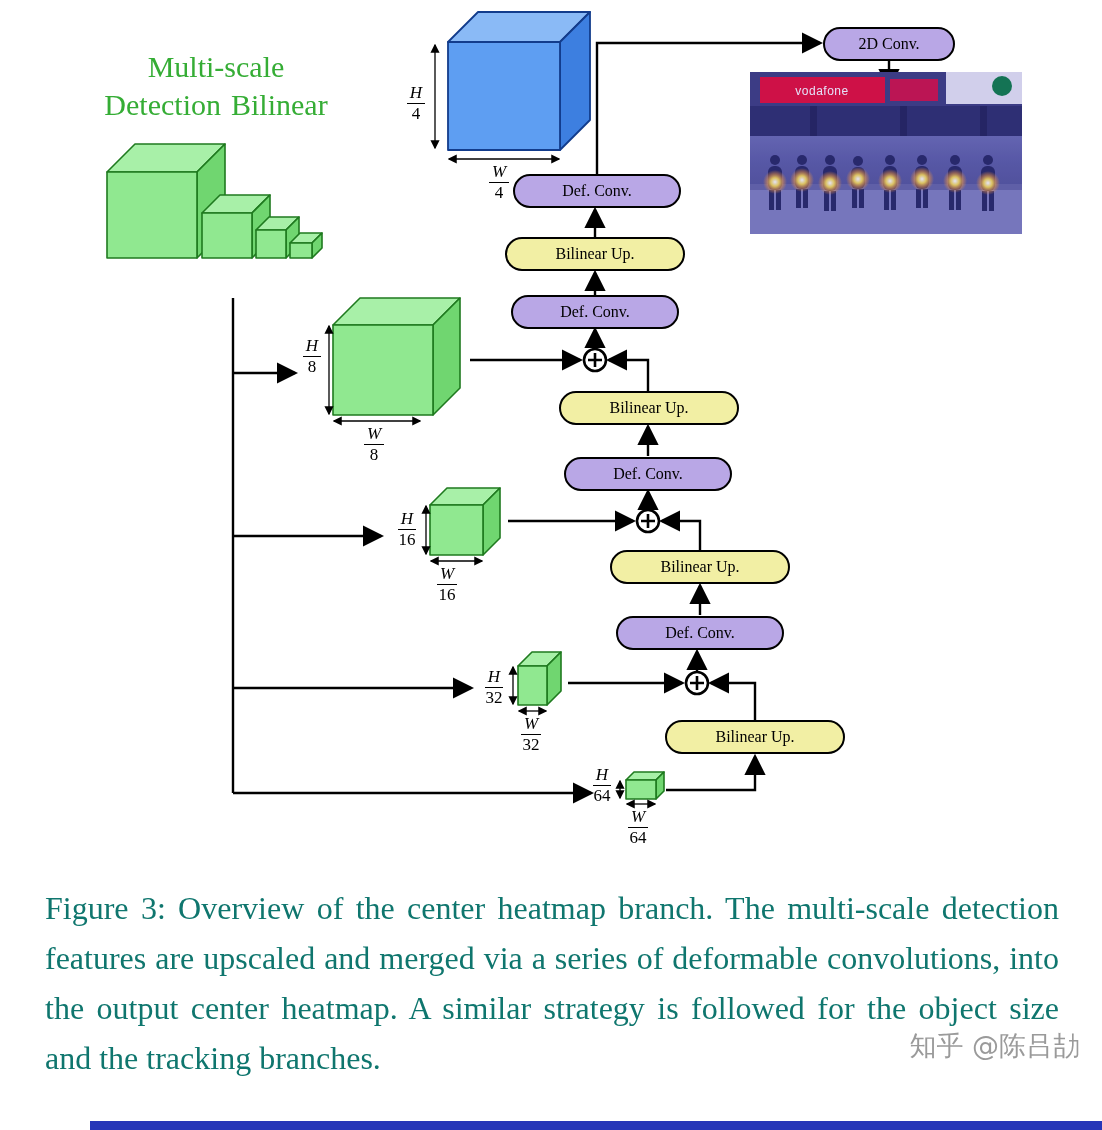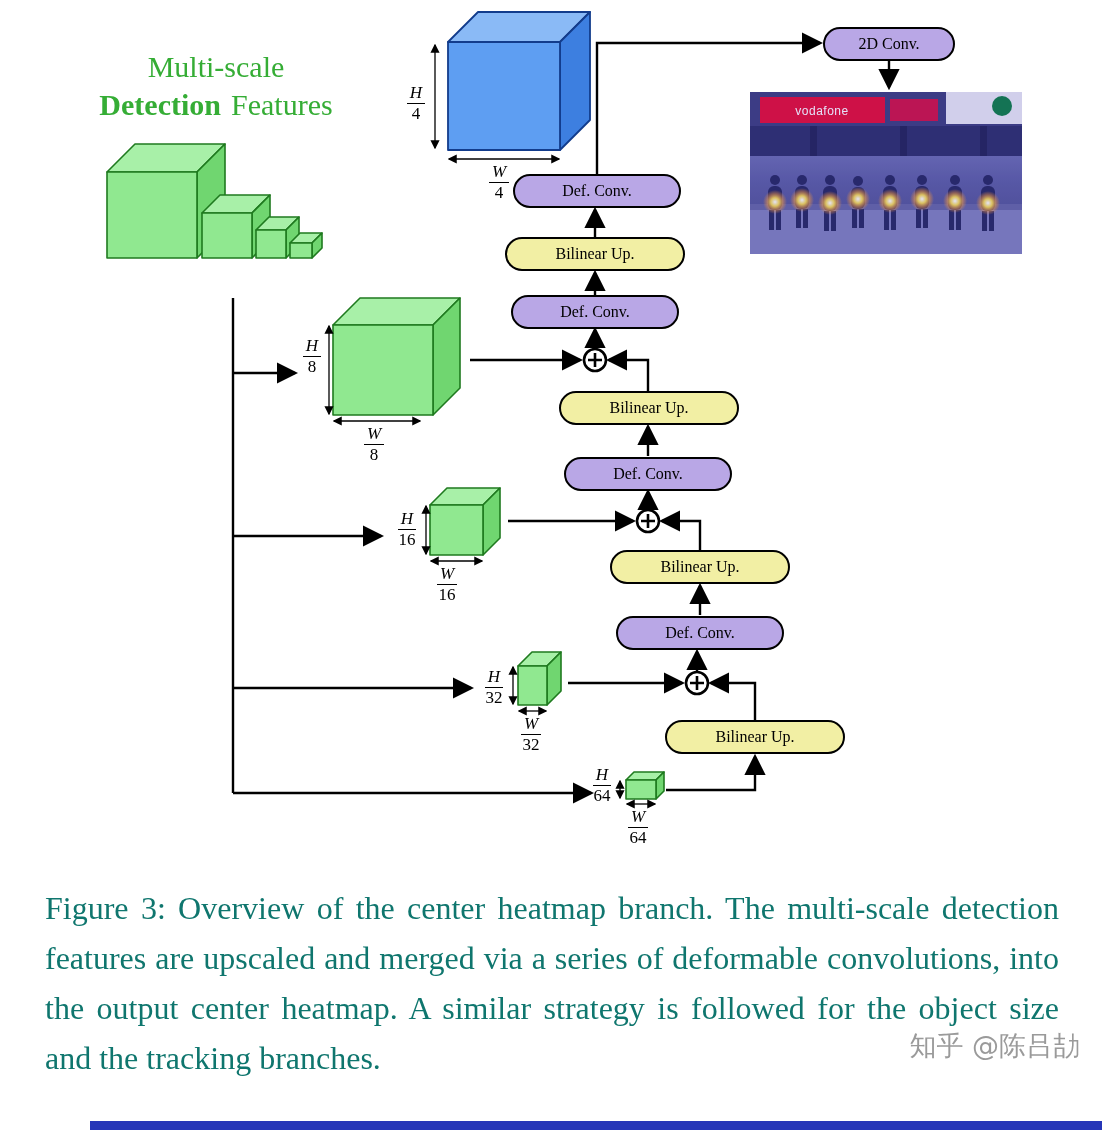--- a/index.html
+++ b/index.html
@@ -3,41 +3,41 @@
 <meta charset="utf-8">
 <style>
   html,body{margin:0;padding:0;background:#fff;}
   #page{position:relative;width:1102px;height:1130px;background:#fff;overflow:hidden;
         font-family:"Liberation Serif",serif;}
   svg{display:block;}
   .layer{position:absolute;left:0;top:0;}
   
   .title{position:absolute;left:70px;top:48px;width:292px;text-align:center;
          color:#35ad35;font-size:30px;line-height:1.25;}
-  .title .bold{font-weight:bold;}
+  .title .bold{font-weight:normal;}
   .title .rest{margin-left:10px;}
   
   .box{position:absolute;height:34px;border:2px solid #000;border-radius:17px;
        display:flex;align-items:center;justify-content:center;
        font-size:16px;color:#000;box-sizing:border-box;background:#fff;z-index:3;}
   .purple{background:#b9a7e6;}
   .yellow{background:#f2efa4;}
   
   .frac{position:absolute;display:flex;flex-direction:column;align-items:center;
         font-size:17px;line-height:1.1;color:#000;z-index:3;}
   .frac .num{font-style:italic;border-bottom:1.5px solid #000;padding:0 3px;}
   .frac .den{padding-top:1px;}
   
   .caption{position:absolute;left:45px;top:852px;width:1014px;
            font-size:32px;line-height:1.56;color:#0f766e;text-align:justify;}
   .watermark{position:absolute;left:780px;top:1028px;width:300px;text-align:right;
              font-family:"DejaVu Sans",sans-serif;font-size:27px;color:#9a9a9a;z-index:4;}
   .bottomstrip{position:absolute;left:90px;top:1121px;width:1012px;height:9px;
                background:#2636b8;z-index:4;}
-  .photo{position:absolute;left:750px;top:92px;width:272px;height:162px;z-index:3;}
+  .photo{position:absolute;left:750px;top:72px;width:272px;height:162px;z-index:3;}
 </style>
 </head>
 <body>
 
 <div id="page">
 
   <svg class="layer" width="1102" height="1130" viewBox="0 0 1102 1130">
     <defs>
       <marker id="ah" viewBox="0 0 10 10" refX="8.5" refY="5" markerWidth="9" markerHeight="9" orient="auto-start-reverse">
           <path d="M0,0 L10,5 L0,10 Z" fill="#000"></path>
@@ -146,21 +146,21 @@
       <g>
         <circle cx="697" cy="683" r="11" fill="#fff"></circle>
         <path d="M690,683 H704 M697,676 V690"></path>
       </g>
     </g>
   </svg>
 
   <div class="title">
     <div><span>Multi-scale</span></div>
     <div>
-      <span class="bold">Detection</span><span class="rest">Features</span>
+      <span class="bold">Detection</span><span class="rest">Bilinear</span>
     </div>
   </div>
 
   <div class="box purple" style="left:823px;top:27px;width:132px;">2D Conv.</div>
   <div class="box purple" style="left:513px;top:174px;width:168px;">Def. Conv.</div>
   <div class="box yellow" style="left:505px;top:237px;width:180px;">Bilinear Up.</div>
   <div class="box purple" style="left:511px;top:295px;width:168px;">Def. Conv.</div>
   <div class="box yellow" style="left:559px;top:391px;width:180px;">Bilinear Up.</div>
   <div class="box purple" style="left:564px;top:457px;width:168px;">Def. Conv.</div>
   <div class="box yellow" style="left:610px;top:550px;width:180px;">Bilinear Up.</div>

